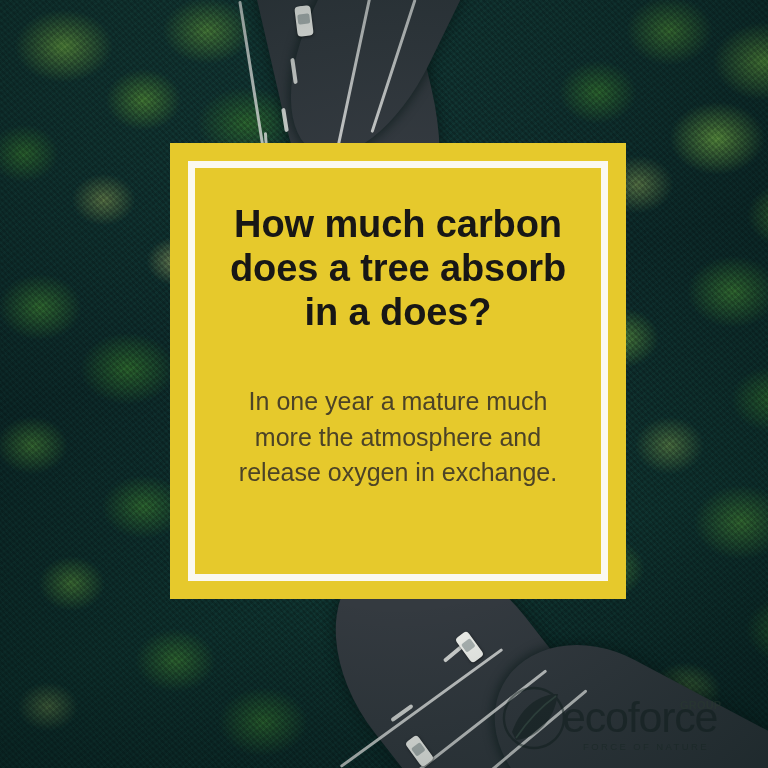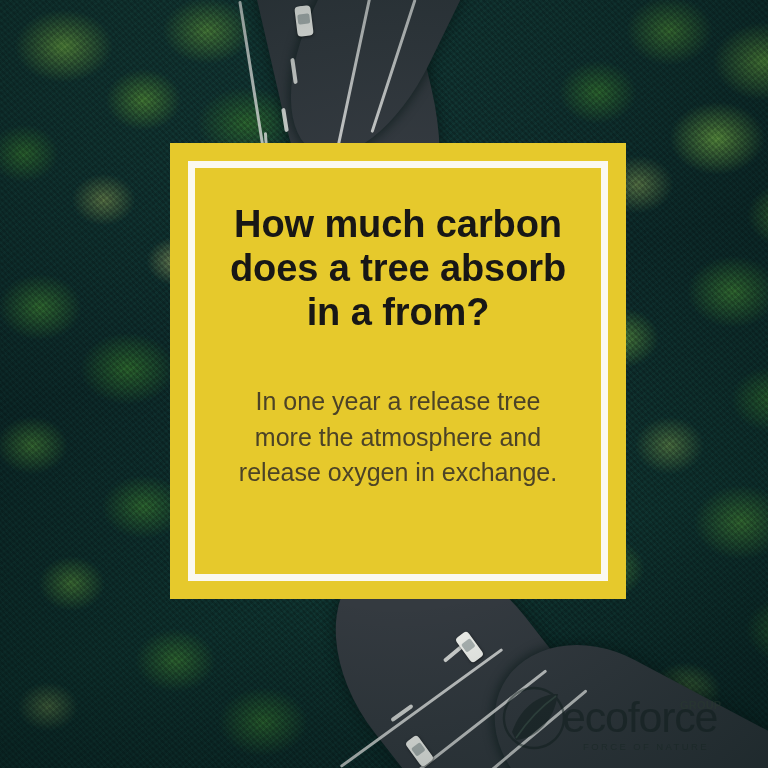--- a/index.html
+++ b/index.html
@@ -280,25 +280,25 @@
   </div>
 
   <div class="forest-dark"></div>
 
   <div class="card">
     <div class="card-inner">
 
       <h1 class="headline">
         <span class="hl-line">How much carbon</span>
         <span class="hl-line">does a tree absorb</span>
-        <span class="hl-line">in a from?</span>
+        <span class="hl-line">in a does?</span>
       </h1>
 
       <p class="body-copy">
-        <span class="bc-line">In one year a release tree</span>
+        <span class="bc-line">In one year a mature much</span>
         <span class="bc-line">more the atmosphere and</span>
         <span class="bc-line">release oxygen in exchange.</span>
       </p>
 
     </div>
   </div>
 
   <div class="logo">
     <svg class="logo-mark" viewBox="0 0 64 64">
       <path d="M32 2 A30 30 0 1 1 31.9 2 Z" fill="none" stroke="#0b1a18" stroke-width="2.4"></path>

